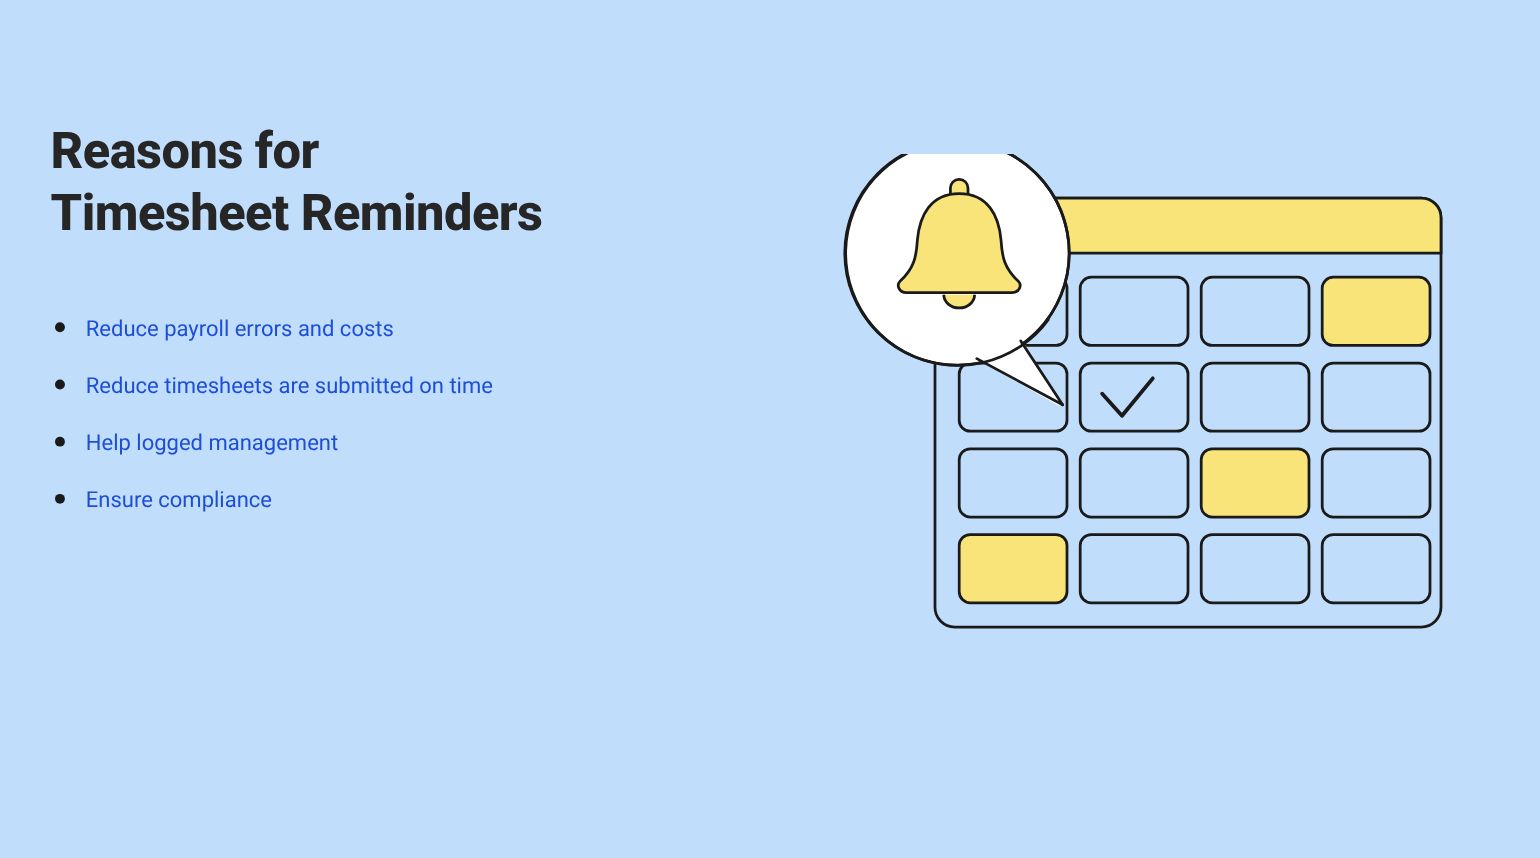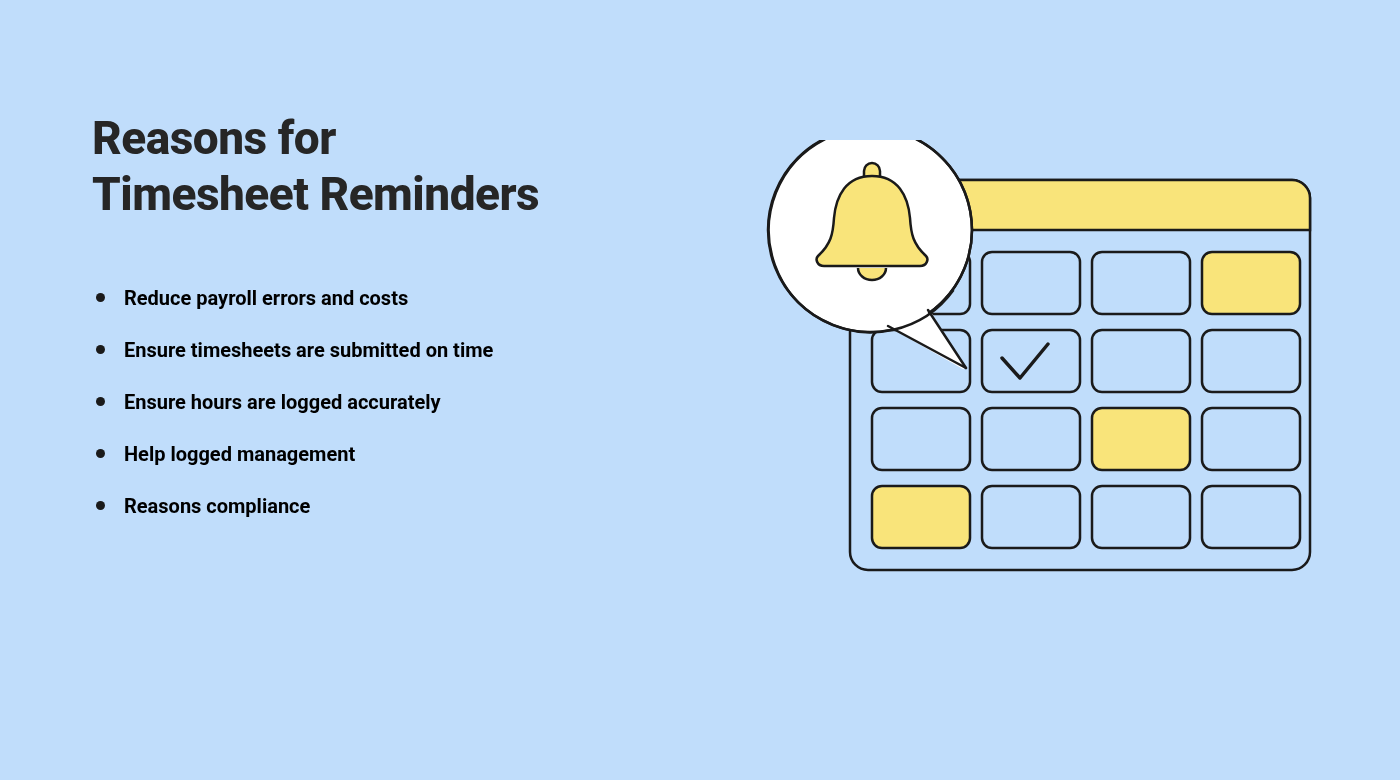--- a/index.html
+++ b/index.html
@@ -8,21 +8,21 @@
       background: #C0DDFB;
       font-family: -apple-system, BlinkMacSystemFont, "Segoe UI", Roboto, "Helvetica Neue", Arial, sans-serif;
       position: relative;
     }
     .slide {
       position: relative;
       width: 100%;
       height: 100%;
       display: flex;
       align-items: flex-start;
-      padding: 110px 60px 60px 92px;
+      padding: 110px 60px 60px 46px;
     }
     .left-col {
       flex: 1;
       max-width: 620px;
     }
     .title {
       font-size: 46px;
       font-weight: 800;
       color: #262626;
       line-height: 1.22;
@@ -30,25 +30,24 @@
       margin-bottom: 62px;
       white-space: pre-line;
     }
     .bullet-list {
       list-style: none;
       padding-left: 24px;
     }
     .bullet-item {
       position: relative;
       font-size: 20px;
-      color: #000000;
+      color: #1d4ed8;
       line-height: 1.4;
       margin-bottom: 24px;
       padding-left: 8px;
-      font-weight: bold;
     }
     .bullet-item::before {
       content: "";
       position: absolute;
       left: -20px;
       top: 9px;
       width: 9px;
       height: 9px;
       background: #1A1A1A;
       border-radius: 50%;
@@ -66,24 +65,23 @@
 </head>
 <body>
 
 <div class="slide">
 
   <div class="left-col">
     <h1 class="title">Reasons for
 Timesheet Reminders</h1>
     <ul class="bullet-list">
       <li class="bullet-item">Reduce payroll errors and costs</li>
-      <li class="bullet-item">Ensure timesheets are submitted on time</li>
-      <li class="bullet-item">Ensure hours are logged accurately</li>
+      <li class="bullet-item">Reduce timesheets are submitted on time</li>
       <li class="bullet-item">Help logged management</li>
-      <li class="bullet-item">Reasons compliance</li>
+      <li class="bullet-item">Ensure compliance</li>
     </ul>
   </div>
 
   <div class="illustration">
     <svg viewBox="0 0 560 440" width="560" height="440">
 
       <g>
 
         <rect x="90" y="40" width="460" height="390" rx="18" ry="18" fill="#C0DDFB" stroke="#1A1A1A" stroke-width="2.5"></rect>
 

